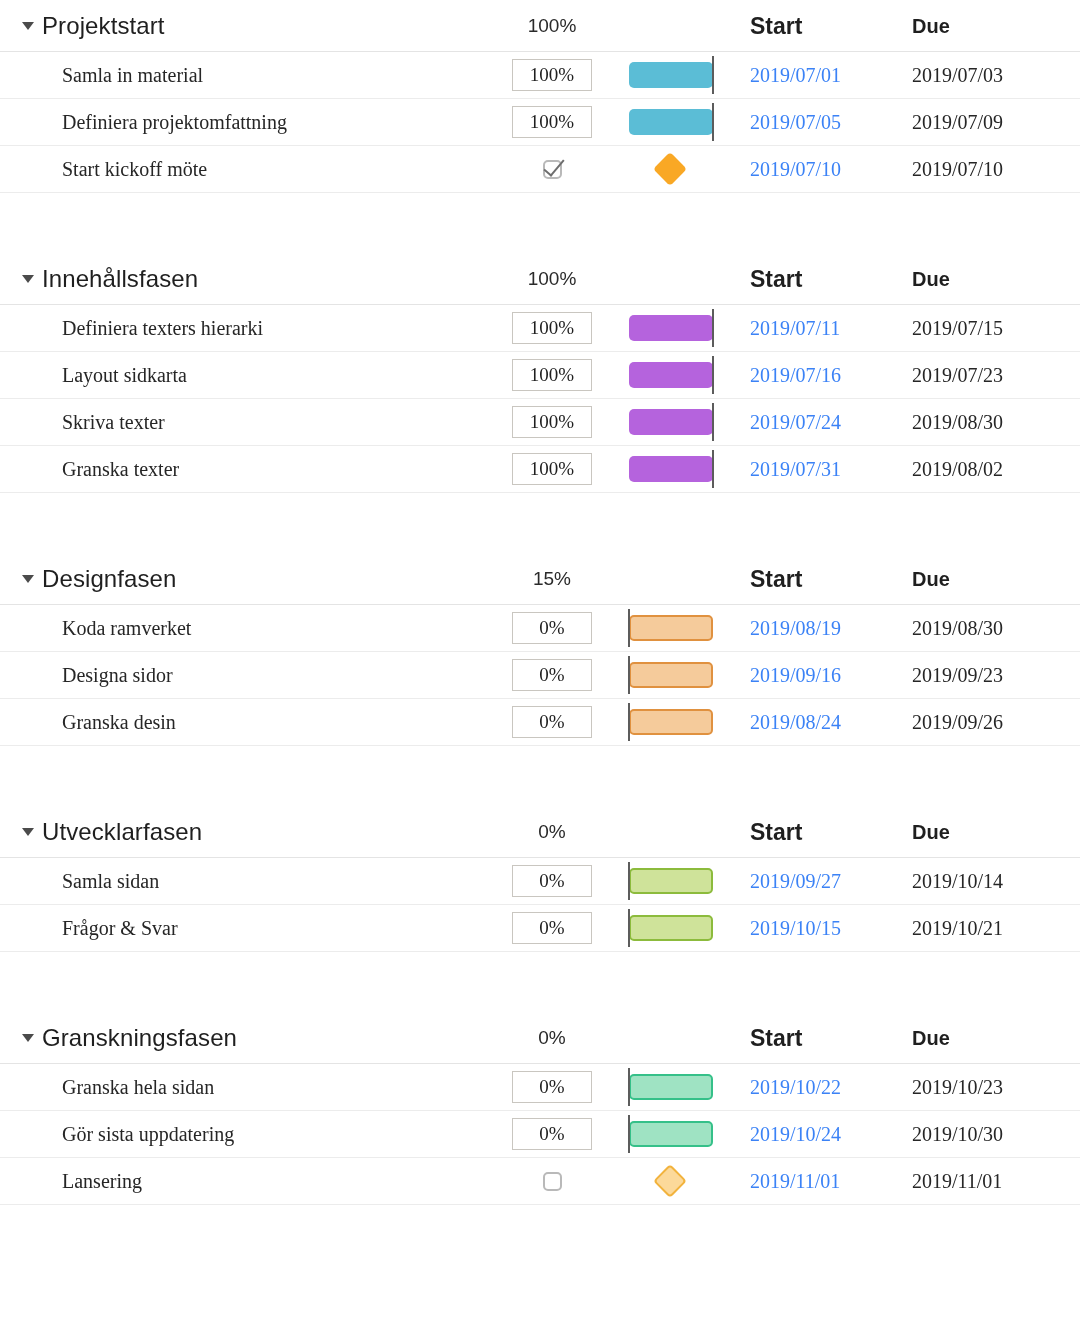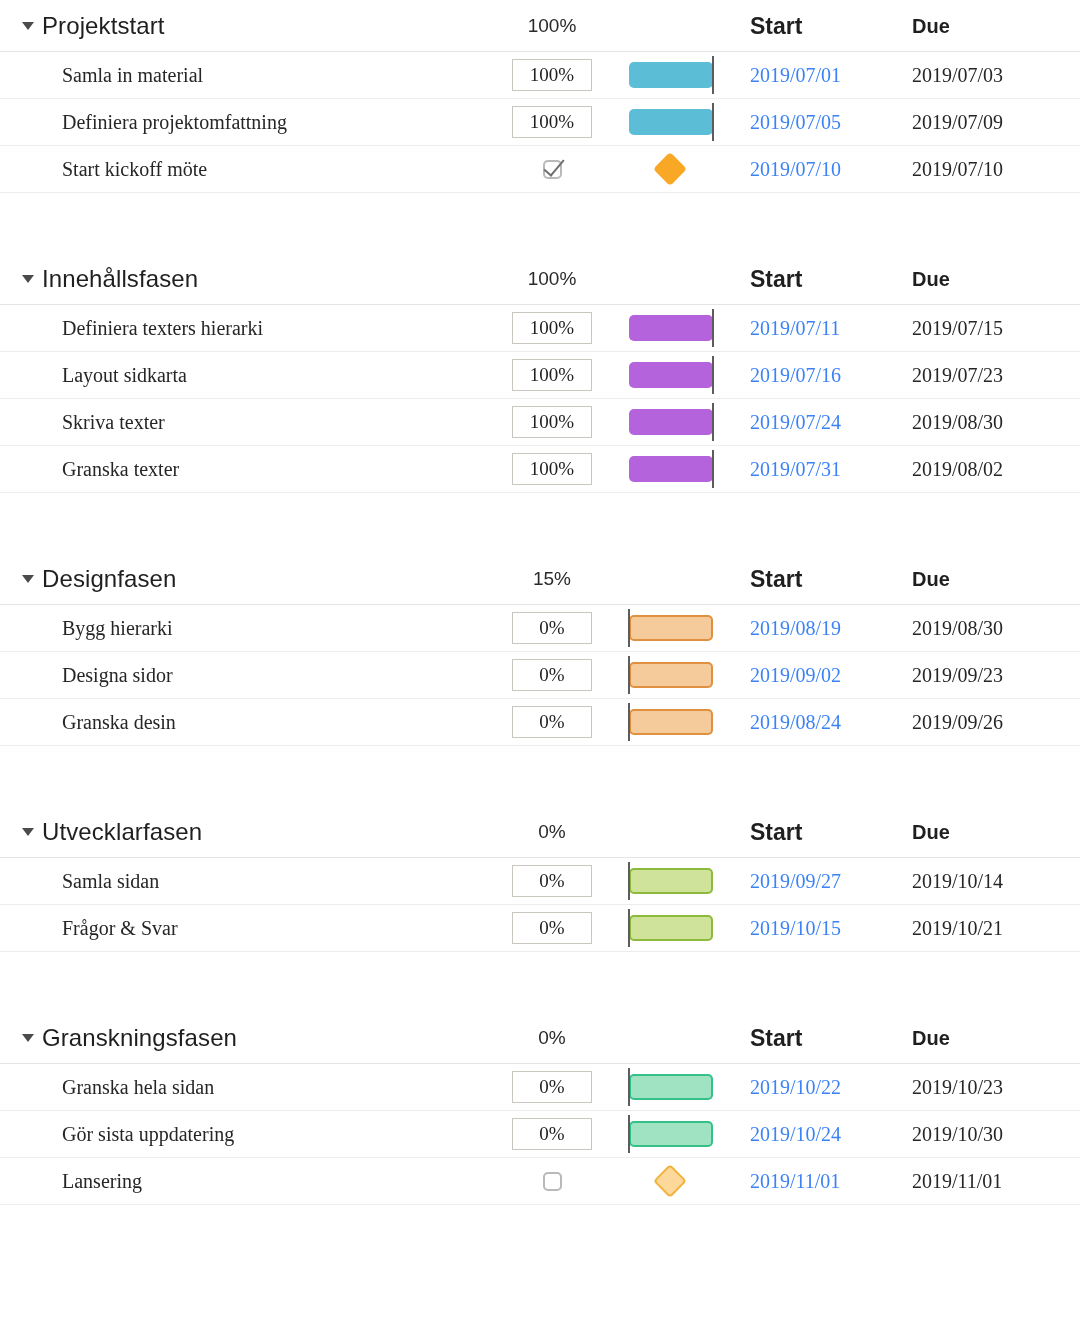--- a/index.html
+++ b/index.html
@@ -293,37 +293,37 @@
       <div class="group-spacer"></div>
       <div class="group">
         <div class="group-header">
           <span class="twisty"></span>
           <span class="group-title">Designfasen</span>
           <span class="group-pct">15%</span>
           <span class="col-start-head">Start</span>
           <span class="col-due-head">Due</span>
         </div>
         <div class="task-row">
-          <span class="task-name">Bygg hierarki</span>
+          <span class="task-name">Koda ramverket</span>
           <div class="pct-box">0%</div>
           <div class="bar-cell">
             <div class="bar outlined" style="background: rgb(245, 203, 155); border-color: rgb(224, 145, 63);"></div>
             <div class="marker" style="left: 8px;"></div>
           </div>
           <span class="date-start">2019/08/19</span>
           <span class="date-due">2019/08/30</span>
         </div>
         <div class="task-row">
           <span class="task-name">Designa sidor</span>
           <div class="pct-box">0%</div>
           <div class="bar-cell">
             <div class="bar outlined" style="background: rgb(245, 203, 155); border-color: rgb(224, 145, 63);"></div>
             <div class="marker" style="left: 8px;"></div>
           </div>
-          <span class="date-start">2019/09/02</span>
+          <span class="date-start">2019/09/16</span>
           <span class="date-due">2019/09/23</span>
         </div>
         <div class="task-row">
           <span class="task-name">Granska desin</span>
           <div class="pct-box">0%</div>
           <div class="bar-cell">
             <div class="bar outlined" style="background: rgb(245, 203, 155); border-color: rgb(224, 145, 63);"></div>
             <div class="marker" style="left: 8px;"></div>
           </div>
           <span class="date-start">2019/08/24</span>

